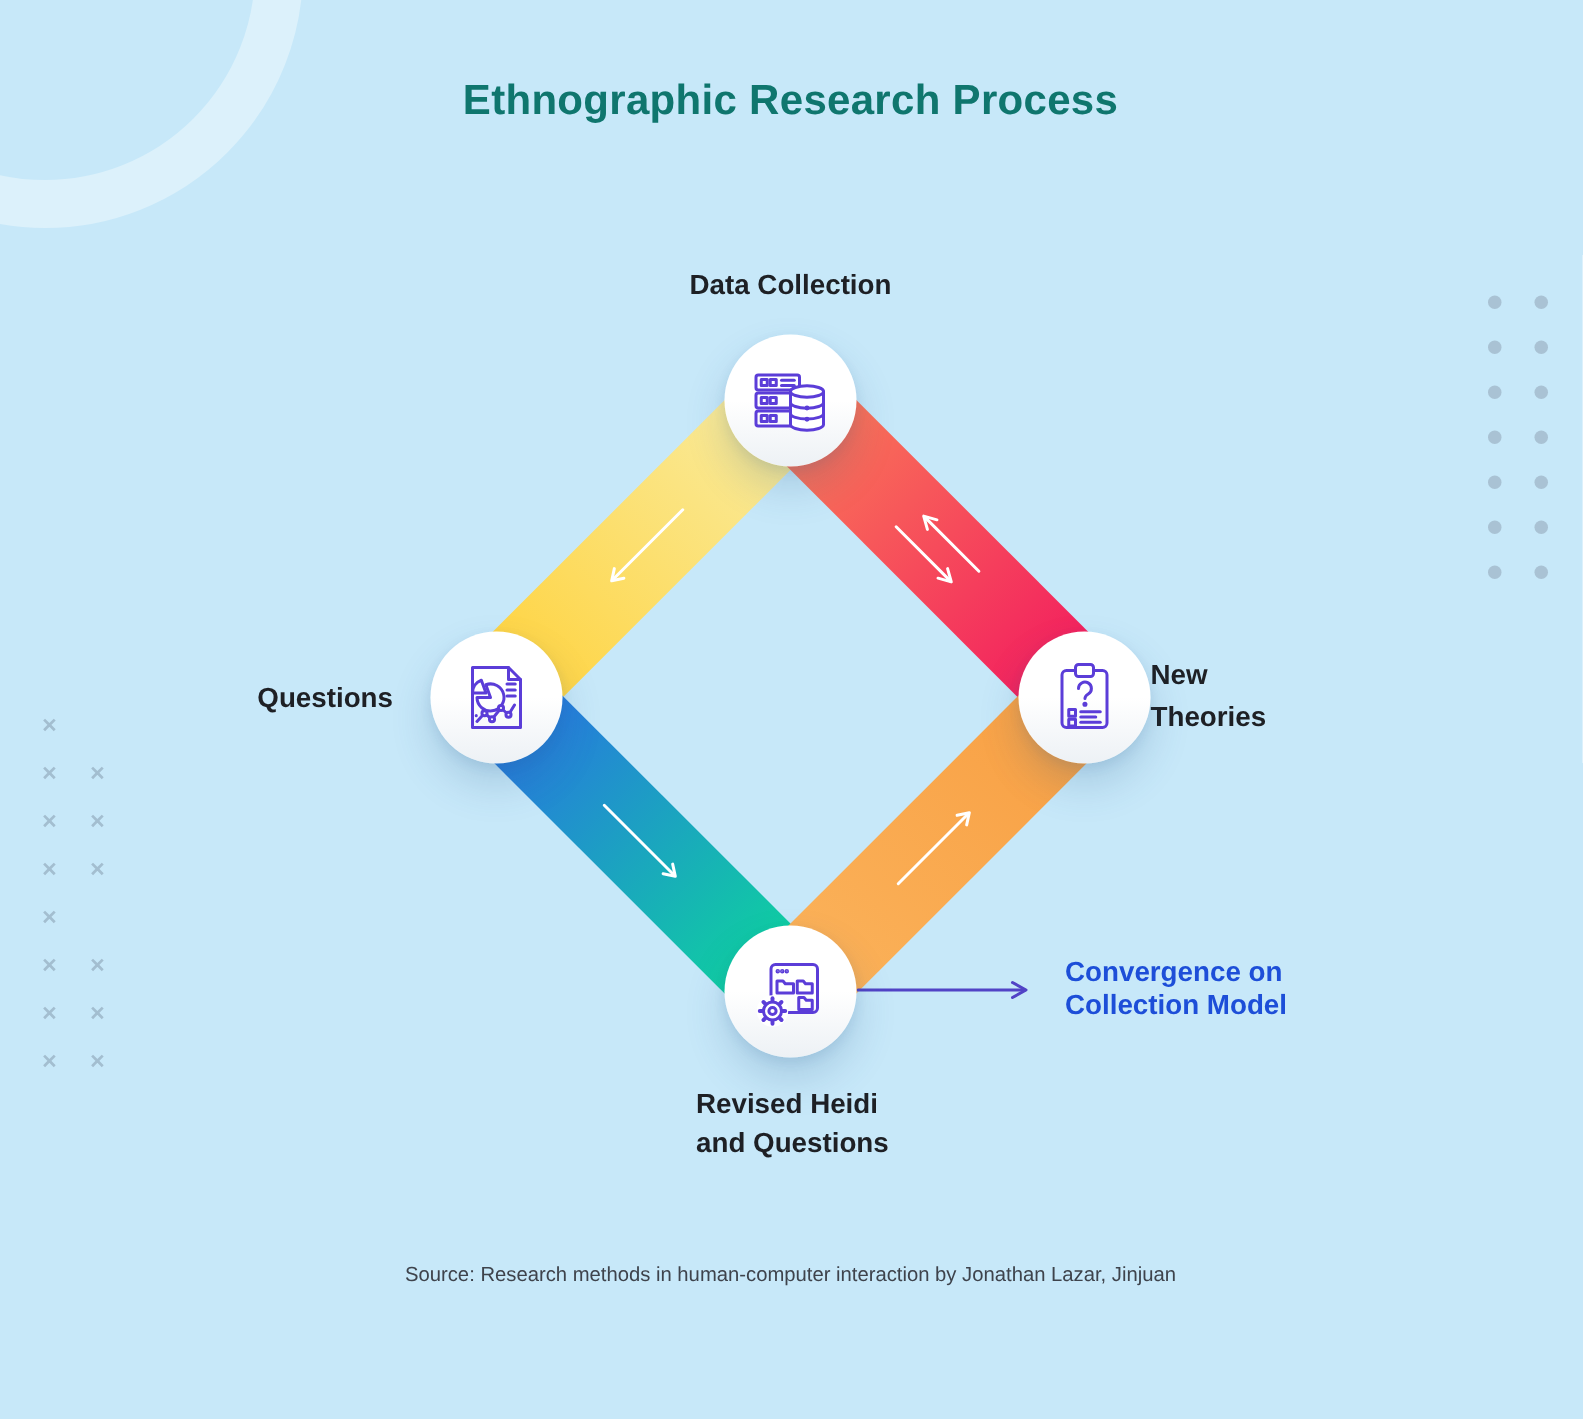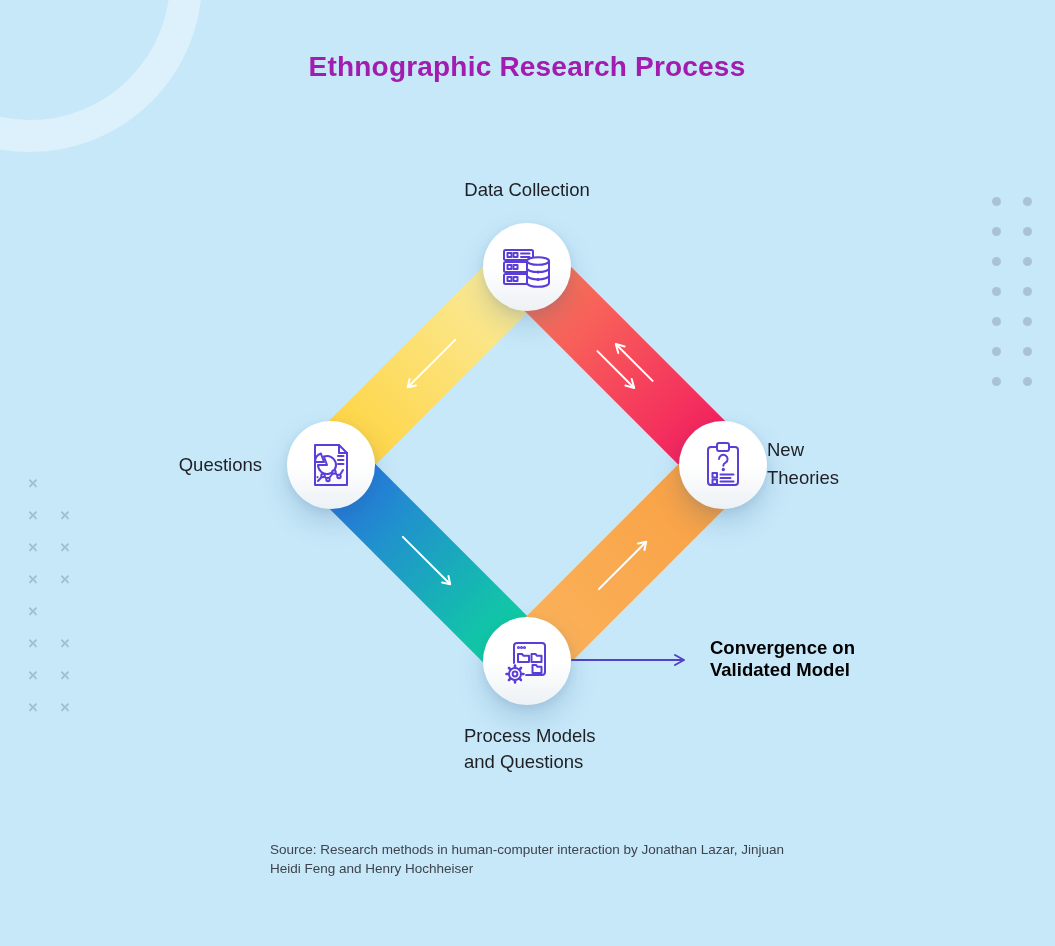--- a/index.html
+++ b/index.html
@@ -25,34 +25,34 @@
     display:grid; grid-template-columns:repeat(2,14px); gap:18px 18px;
   }
   .cross-grid .cross{
     width:14px; height:14px; font-size:13px; line-height:14px; text-align:center;
     color:#9db7c9; font-weight:bold; opacity:.85;
   }
   .cross-grid .cross.hidden{ visibility:hidden; }
   
   .title{
     position:absolute; left:527px; top:51px; transform:translateX(-50%);
-    font-size:28px; font-weight:700; letter-spacing:.2px; color:#a21caf; white-space:nowrap;
-  }
-  .node-label{ position:absolute; font-size:18.5px; font-weight:400; color:#1e2025; }
+    font-size:28px; font-weight:700; letter-spacing:.2px; color:#0f766e; white-space:nowrap;
+  }
+  .node-label{ position:absolute; font-size:18.5px; font-weight:700; color:#1e2025; }
   .label-dc{ left:527px; top:179px; transform:translateX(-50%); white-space:nowrap; }
   .label-analysis{ right:793px; top:454px; white-space:nowrap; }
   .label-nq{ left:767px; top:436px; line-height:28px; }
   .label-rm{ left:464px; top:723px; line-height:26px; }
   .convergence-label{
     position:absolute; left:710px; top:637px; line-height:22px;
-    font-size:18.5px; font-weight:600; color:#000000;
+    font-size:18.5px; font-weight:600; color:#1d4ed8;
   }
   .source{
     position:absolute; left:527px; top:840px; transform:translateX(-50%);
-    font-size:13.5px; line-height:19px; color:#3e434c; white-space:nowrap;
+    text-align:center; font-size:13.5px; line-height:19px; color:#3e434c; white-space:nowrap;
   }
   
   .band{ position:absolute; width:278px; height:64px; z-index:1; }
   .band-yellow{ left:290px; top:334px; transform:rotate(135deg); }
   .band-red   { left:486px; top:334px; transform:rotate(45deg); }
   .band-blue  { left:290px; top:531px; transform:rotate(45deg); }
   .band-orange{ left:486px; top:531px; transform:rotate(-45deg); }
   .band svg{ position:absolute; }
   .arrow-single{ left:100px; top:25px; }
   .arrow-back{ left:107px; top:16px; }
@@ -249,27 +249,26 @@
     </svg>
   </div>
 
   <div class="node-label label-dc">Data Collection</div>
   <div class="node-label label-analysis">Questions</div>
   <div class="node-label label-nq">
     <div>New</div>
     <div>Theories</div>
   </div>
   <div class="node-label label-rm">
-    <div>Process Models</div>
+    <div>Revised Heidi</div>
     <div>and Questions</div>
   </div>
 
   <div class="convergence-label">
     <div>Convergence on</div>
-    <div>Validated Model</div>
+    <div>Collection Model</div>
   </div>
 
   <div class="source">
     <div>Source: Research methods in human-computer interaction by Jonathan Lazar, Jinjuan</div>
-    <div>Heidi Feng and Henry Hochheiser</div>
   </div>
 
 </div>
 
 </body></html>

